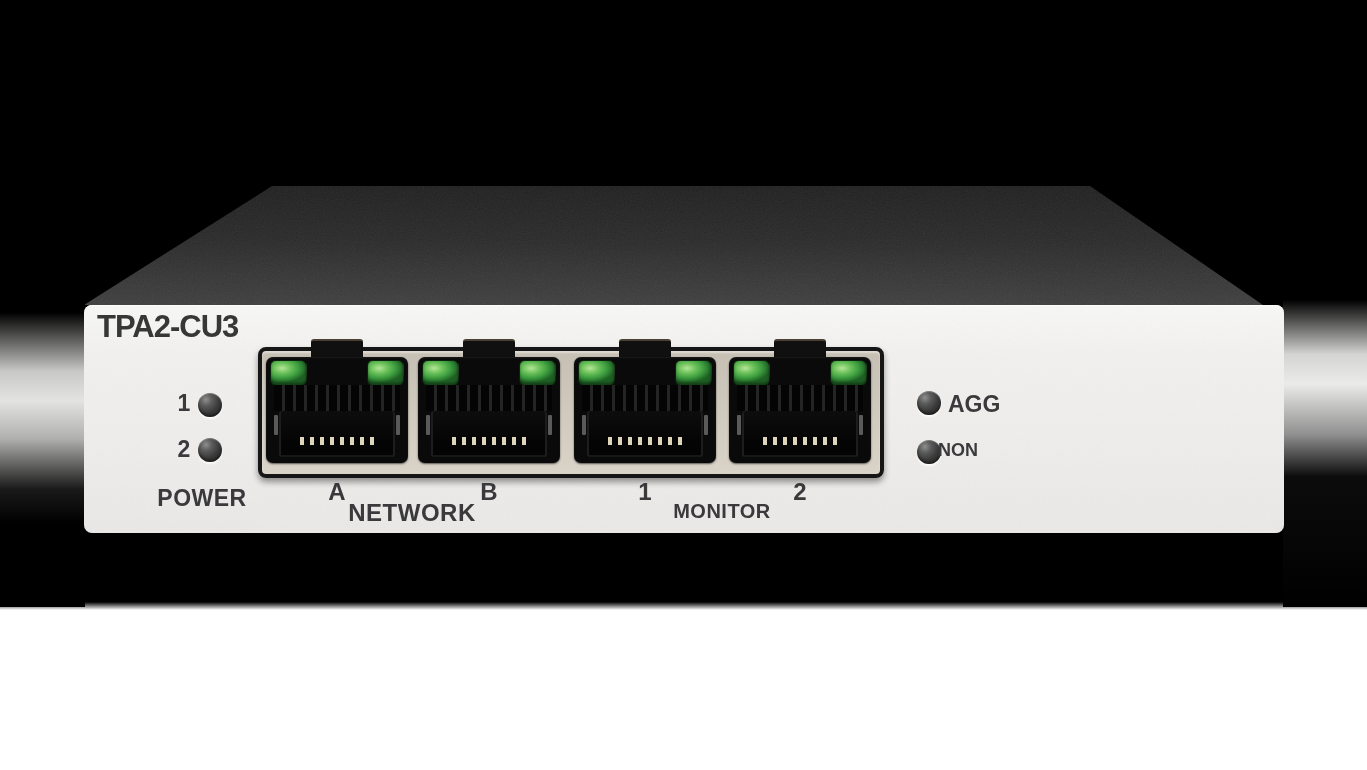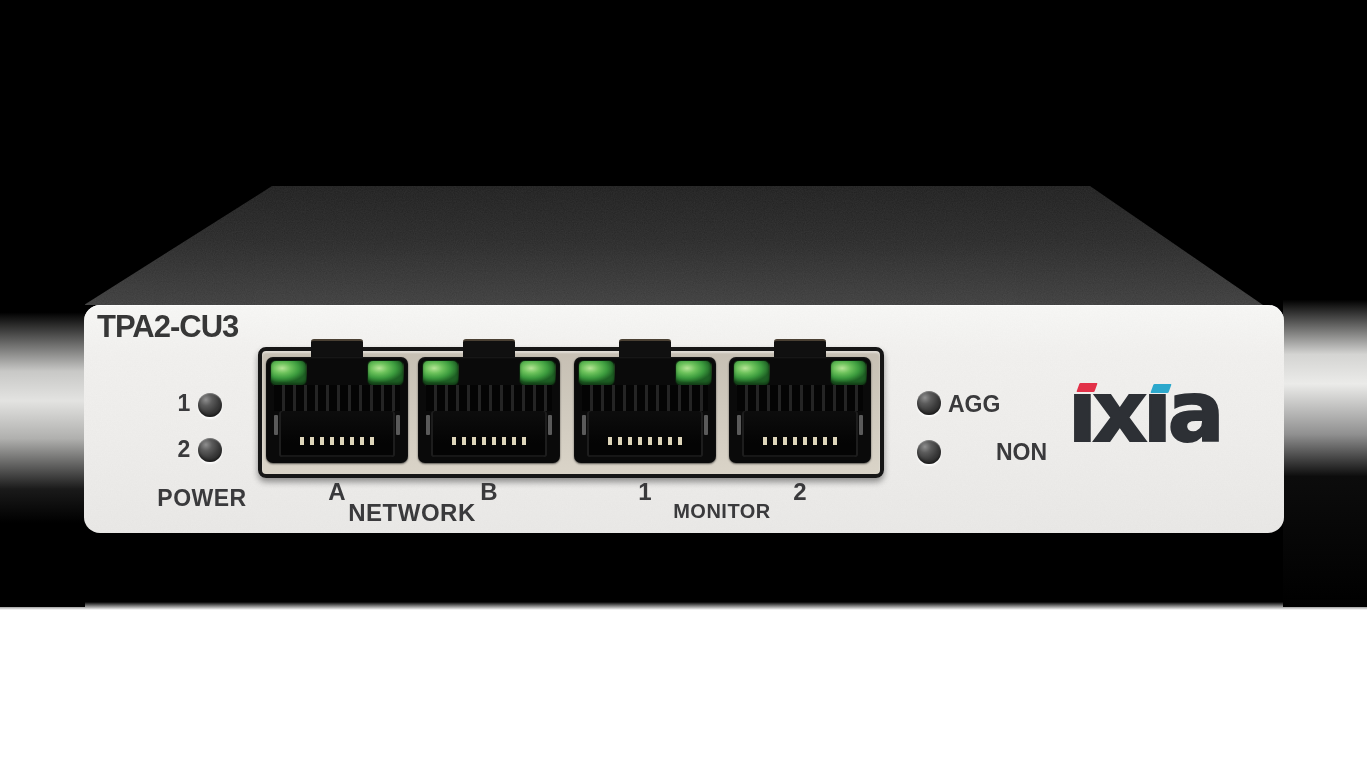--- a/index.html
+++ b/index.html
@@ -15,21 +15,21 @@
             clip-path:polygon(272px 0,1090px 0,1263px 119px,84px 119px);
             background:linear-gradient(180deg,#1f1f1f 0%,#292929 45%,#3e3e3e 100%);}
   .noise{position:absolute;left:0;top:0;width:100%;height:100%;pointer-events:none;}
   .fade{top:186px;width:85px;height:421px;}
   .fade-left{left:0;
      background:linear-gradient(180deg,#000 0%,#000 30%,#c8c8c6 44%,#e3e3e1 51%,#b0b0ae 60%,#1a1a1a 72%,#000 80%,#000 100%);}
   .fade-right{left:1283px;width:84px;
      background:linear-gradient(180deg,#000 0%,#000 27%,#d4d4d2 40%,#ebebe9 47%,#909090 59%,#0c0c0c 69%,#000 100%);}
 
   
-  .panel{left:84px;top:305px;width:1200px;height:228px;border-radius:16px;overflow:hidden;
+  .panel{left:84px;top:305px;width:1200px;height:228px;border-radius:8px;overflow:hidden;
          background:linear-gradient(180deg,#f8f8f6 0%,#f2f1ef 22%,#efeeec 60%,#eae9e7 100%);
          box-shadow:inset 0 1px 0 rgba(255,255,255,.9);}
   .model{left:13px;top:4px;font-size:31px;font-weight:bold;color:#373737;letter-spacing:-1px;}
   .lbl{font-weight:bold;color:#3a3a3c;line-height:1;}
   .c{transform:translateX(-50%);}
   .led{width:24px;height:24px;border-radius:50%;
        background:radial-gradient(circle at 33% 28%,#8f8f8f 0%,#5b5b5b 26%,#3a3a3a 56%,#242424 100%);
        box-shadow:0 2px 2px rgba(255,255,255,.85),inset 0 1px 1px rgba(255,255,255,.25),inset 0 -2px 3px rgba(0,0,0,.45);}
 
   
@@ -147,21 +147,16 @@
     <span class="abs lbl c" style="left:253px;top:175px;font-size:24px;">A</span>
     <span class="abs lbl c" style="left:405px;top:175px;font-size:24px;">B</span>
     <span class="abs lbl c" style="left:561px;top:175px;font-size:24px;">1</span>
     <span class="abs lbl c" style="left:716px;top:175px;font-size:24px;">2</span>
     <span class="abs lbl c" style="left:328px;top:196px;font-size:24px;letter-spacing:.5px;">NETWORK</span>
     <span class="abs lbl c" style="left:638px;top:196px;font-size:20px;letter-spacing:.5px;">MONITOR</span>
 
     <div class="abs led" style="left:833px;top:86px;"></div>
     <span class="abs lbl" style="left:864px;top:88px;font-size:23px;">AGG</span>
     <div class="abs led" style="left:833px;top:135px;"></div>
-    <span class="abs lbl" style="left:912px;top:136px;font-size:23px;">NON</span>
+    <span class="abs lbl" style="left:854px;top:136px;font-size:18px;">NON</span>
 
-    <div class="abs logo">
-      <div class="logo-text">ıxıa</div>
-      <div class="dot red"></div>
-      <div class="dot cyan"></div>
-    </div>
   </div>
 </div>
 
 </body></html>

